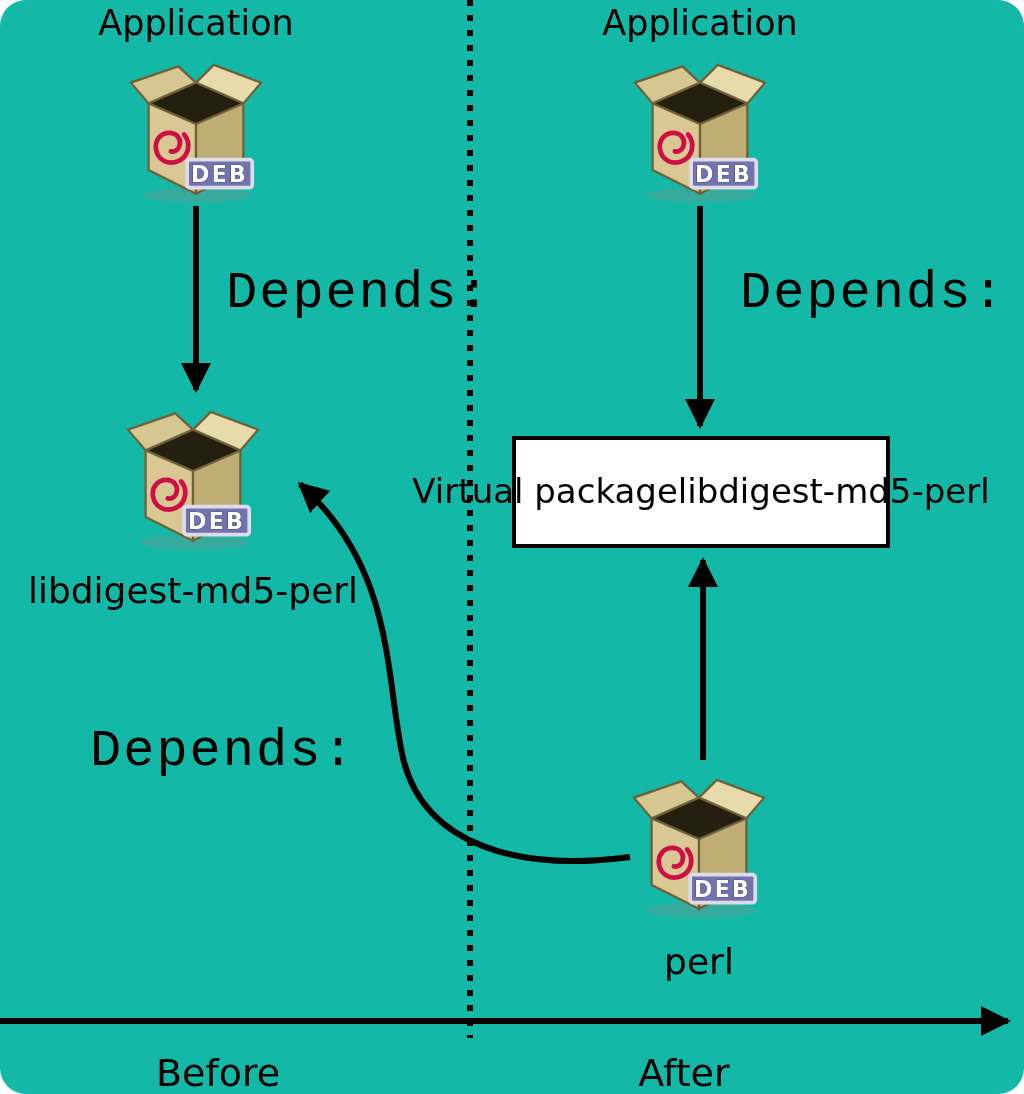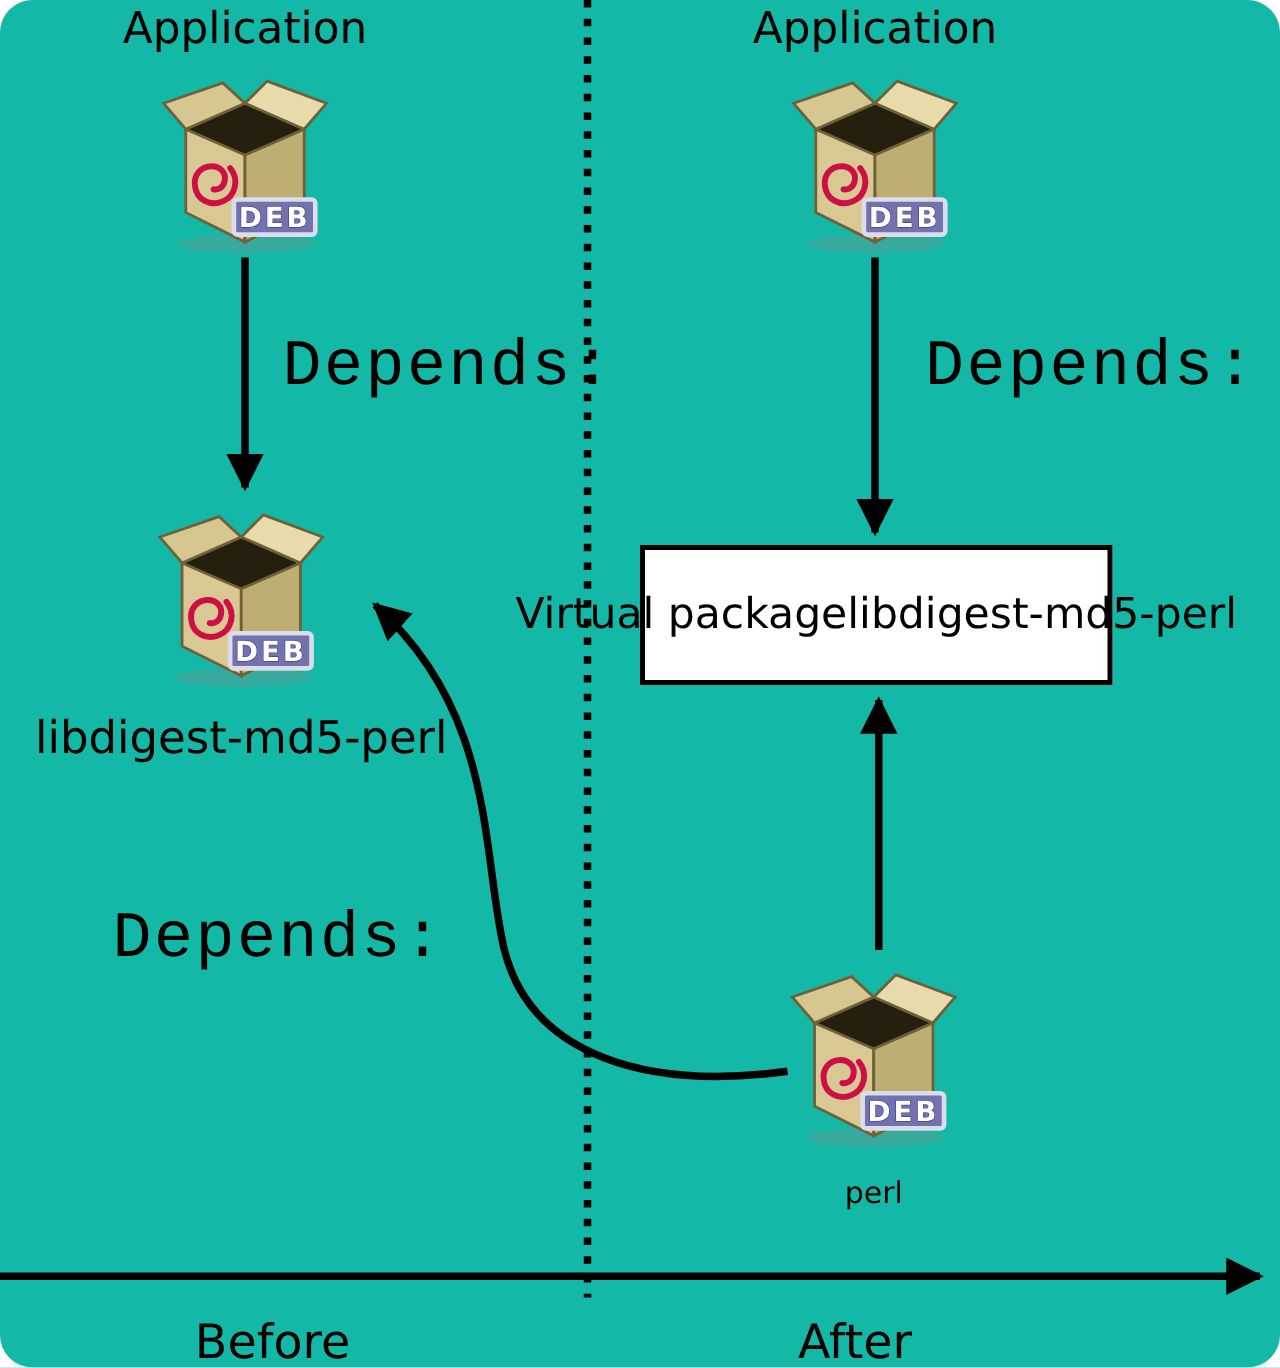--- a/index.html
+++ b/index.html
@@ -107,19 +107,19 @@
     <div>libdigest-md5-perl</div>
   </div>
 
 
   <div class="pkg-icon" style="left:625px; top:771px">
     <svg viewBox="0 0 100 100" width="148" height="148">
         <use href="#deb-pkg"></use>
       </svg>
   </div>
 
-  <div class="abs label-sans centered" style="left:699px; top:941px; font-size:24px">perl</div>
+  <div class="abs label-sans centered" style="left:699px; top:941px; font-size:36px">perl</div>
 
   <div class="abs label-sans centered" style="left:218px; top:1052px; font-size:38px">Before</div>
 
   <div class="abs label-sans centered" style="left:684px; top:1052px; font-size:38px">After</div>
 
 </div>
 
 </body></html>

